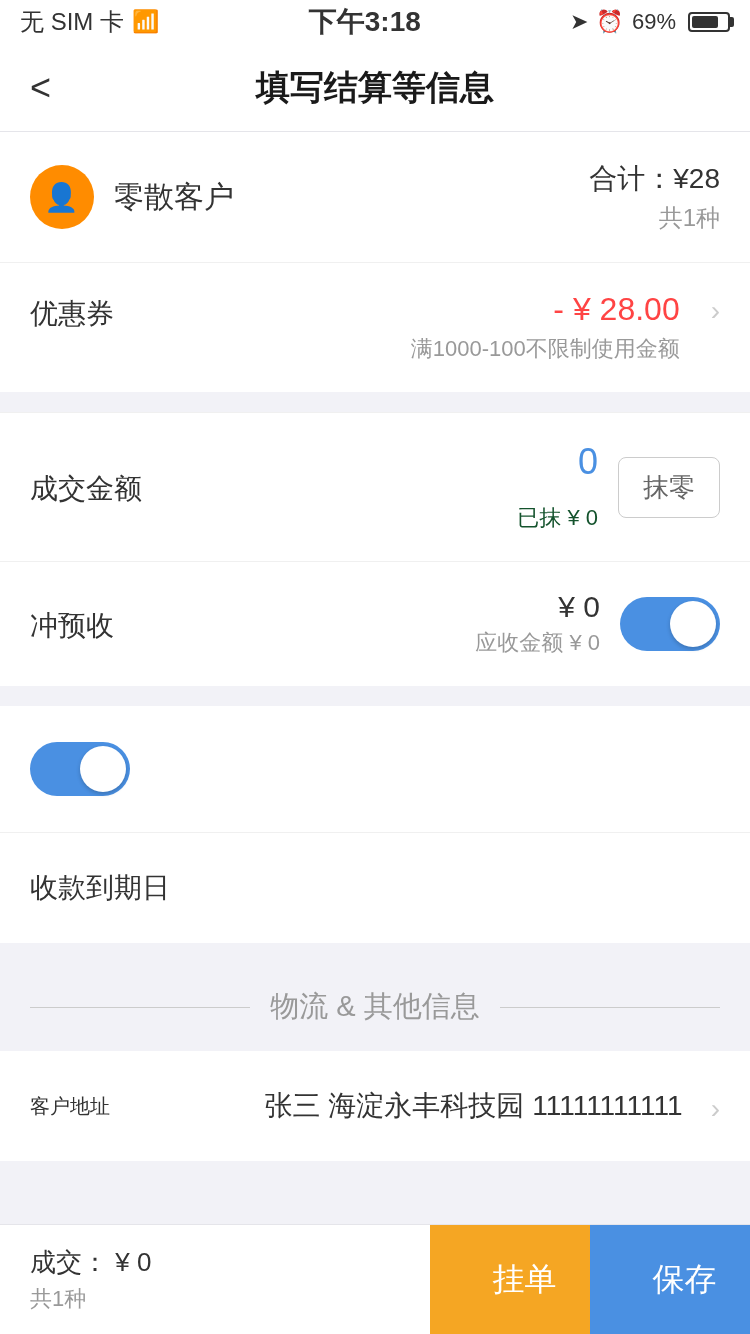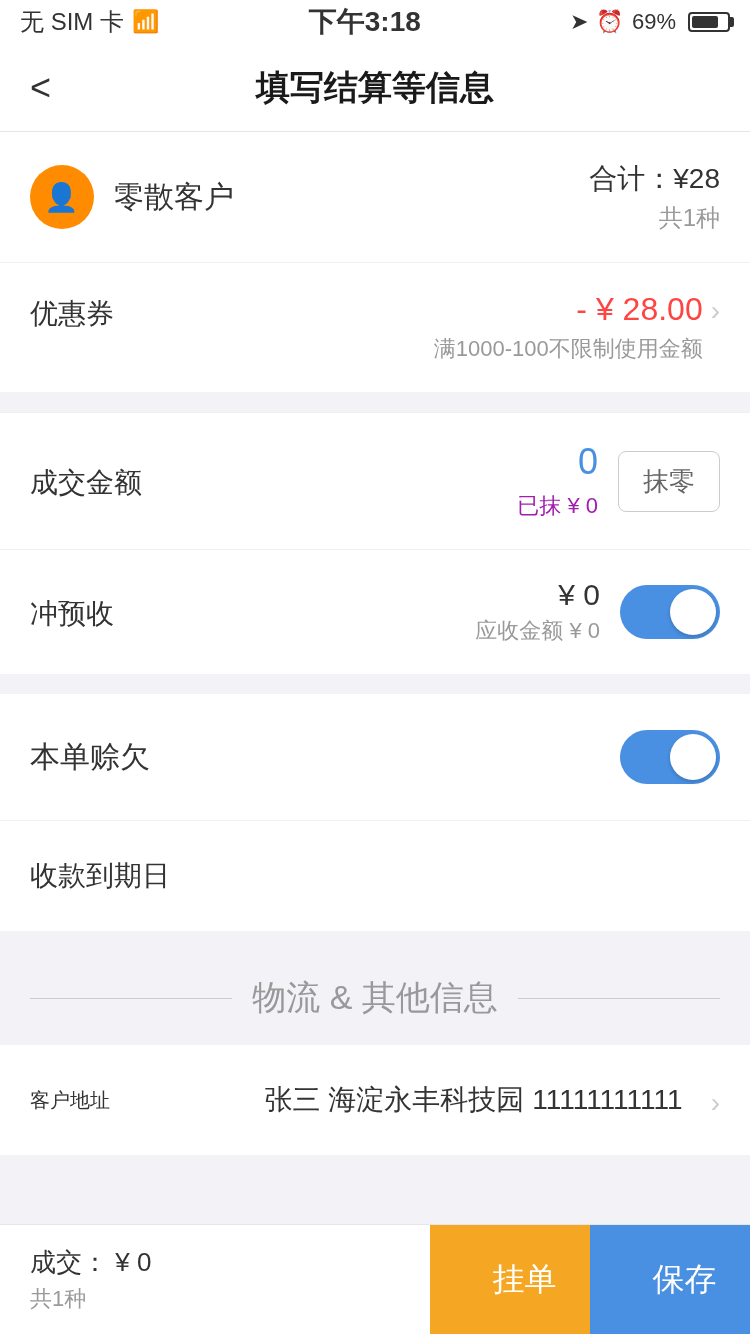--- a/index.html
+++ b/index.html
@@ -117,37 +117,37 @@
     
     .row {
       background: #fff;
       padding: 28px 30px;
       display: flex;
       align-items: flex-start;
       justify-content: space-between;
       border-top: 1px solid #f0f0f0;
     }
     .row-label { font-size: 28px; color: #333; padding-top: 4px; }
-    .row-right { text-align: right; display: flex; align-items: flex-start; gap: 8px; }
+    .row-right { text-align: right; display: flex; align-items: flex-start; gap: 31px; }
     .row-value-discount { font-size: 32px; color: #ff4444; font-weight: 500; }
     .row-desc { font-size: 22px; color: #999; margin-top: 6px; }
     .chevron-right { font-size: 28px; color: #ccc; margin-top: 4px; }
 
     
     .deal-amount-row {
       background: #fff;
       padding: 28px 30px;
       display: flex;
       align-items: center;
       justify-content: space-between;
       border-top: 1px solid #f0f0f0;
     }
     .deal-right { display: flex; align-items: center; gap: 20px; }
     .deal-value { font-size: 36px; color: #4a90e2; font-weight: 500; }
-    .deal-sub { font-size: 22px; color: #a21caf; margin-top: 8px; }
+    .deal-sub { font-size: 22px; color: #14532d; margin-top: 20px; }
     .round-zero-btn {
       border: 1px solid #ccc;
       border-radius: 8px;
       padding: 12px 24px;
       font-size: 26px;
       color: #666;
       background: #fff;
       cursor: pointer;
     }
     .deal-value-col { text-align: right; }
@@ -212,21 +212,21 @@
       display: flex;
       align-items: center;
       gap: 20px;
     }
     .divider-line {
       flex: 1;
       height: 1px;
       background: #ccc;
     }
     .divider-text {
-      font-size: 34px;
+      font-size: 29px;
       color: #999;
     }
 
     
     .address-row {
       background: #fff;
       padding: 36px 30px;
       display: flex;
       align-items: center;
       justify-content: space-between;
@@ -352,21 +352,20 @@
           <div class="toggle-knob"></div>
         </div>
       </div>
     </div>
   </div>
 
   <div class="section-gap"></div>
 
   <div class="section">
     <div class="credit-row">
-      <span class="credit-label">本单赊欠</span>
       <div class="toggle">
         <div class="toggle-knob"></div>
       </div>
     </div>
 
     <div class="due-date-row">
       <span class="due-date-label">收款到期日</span>
     </div>
   </div>
 

